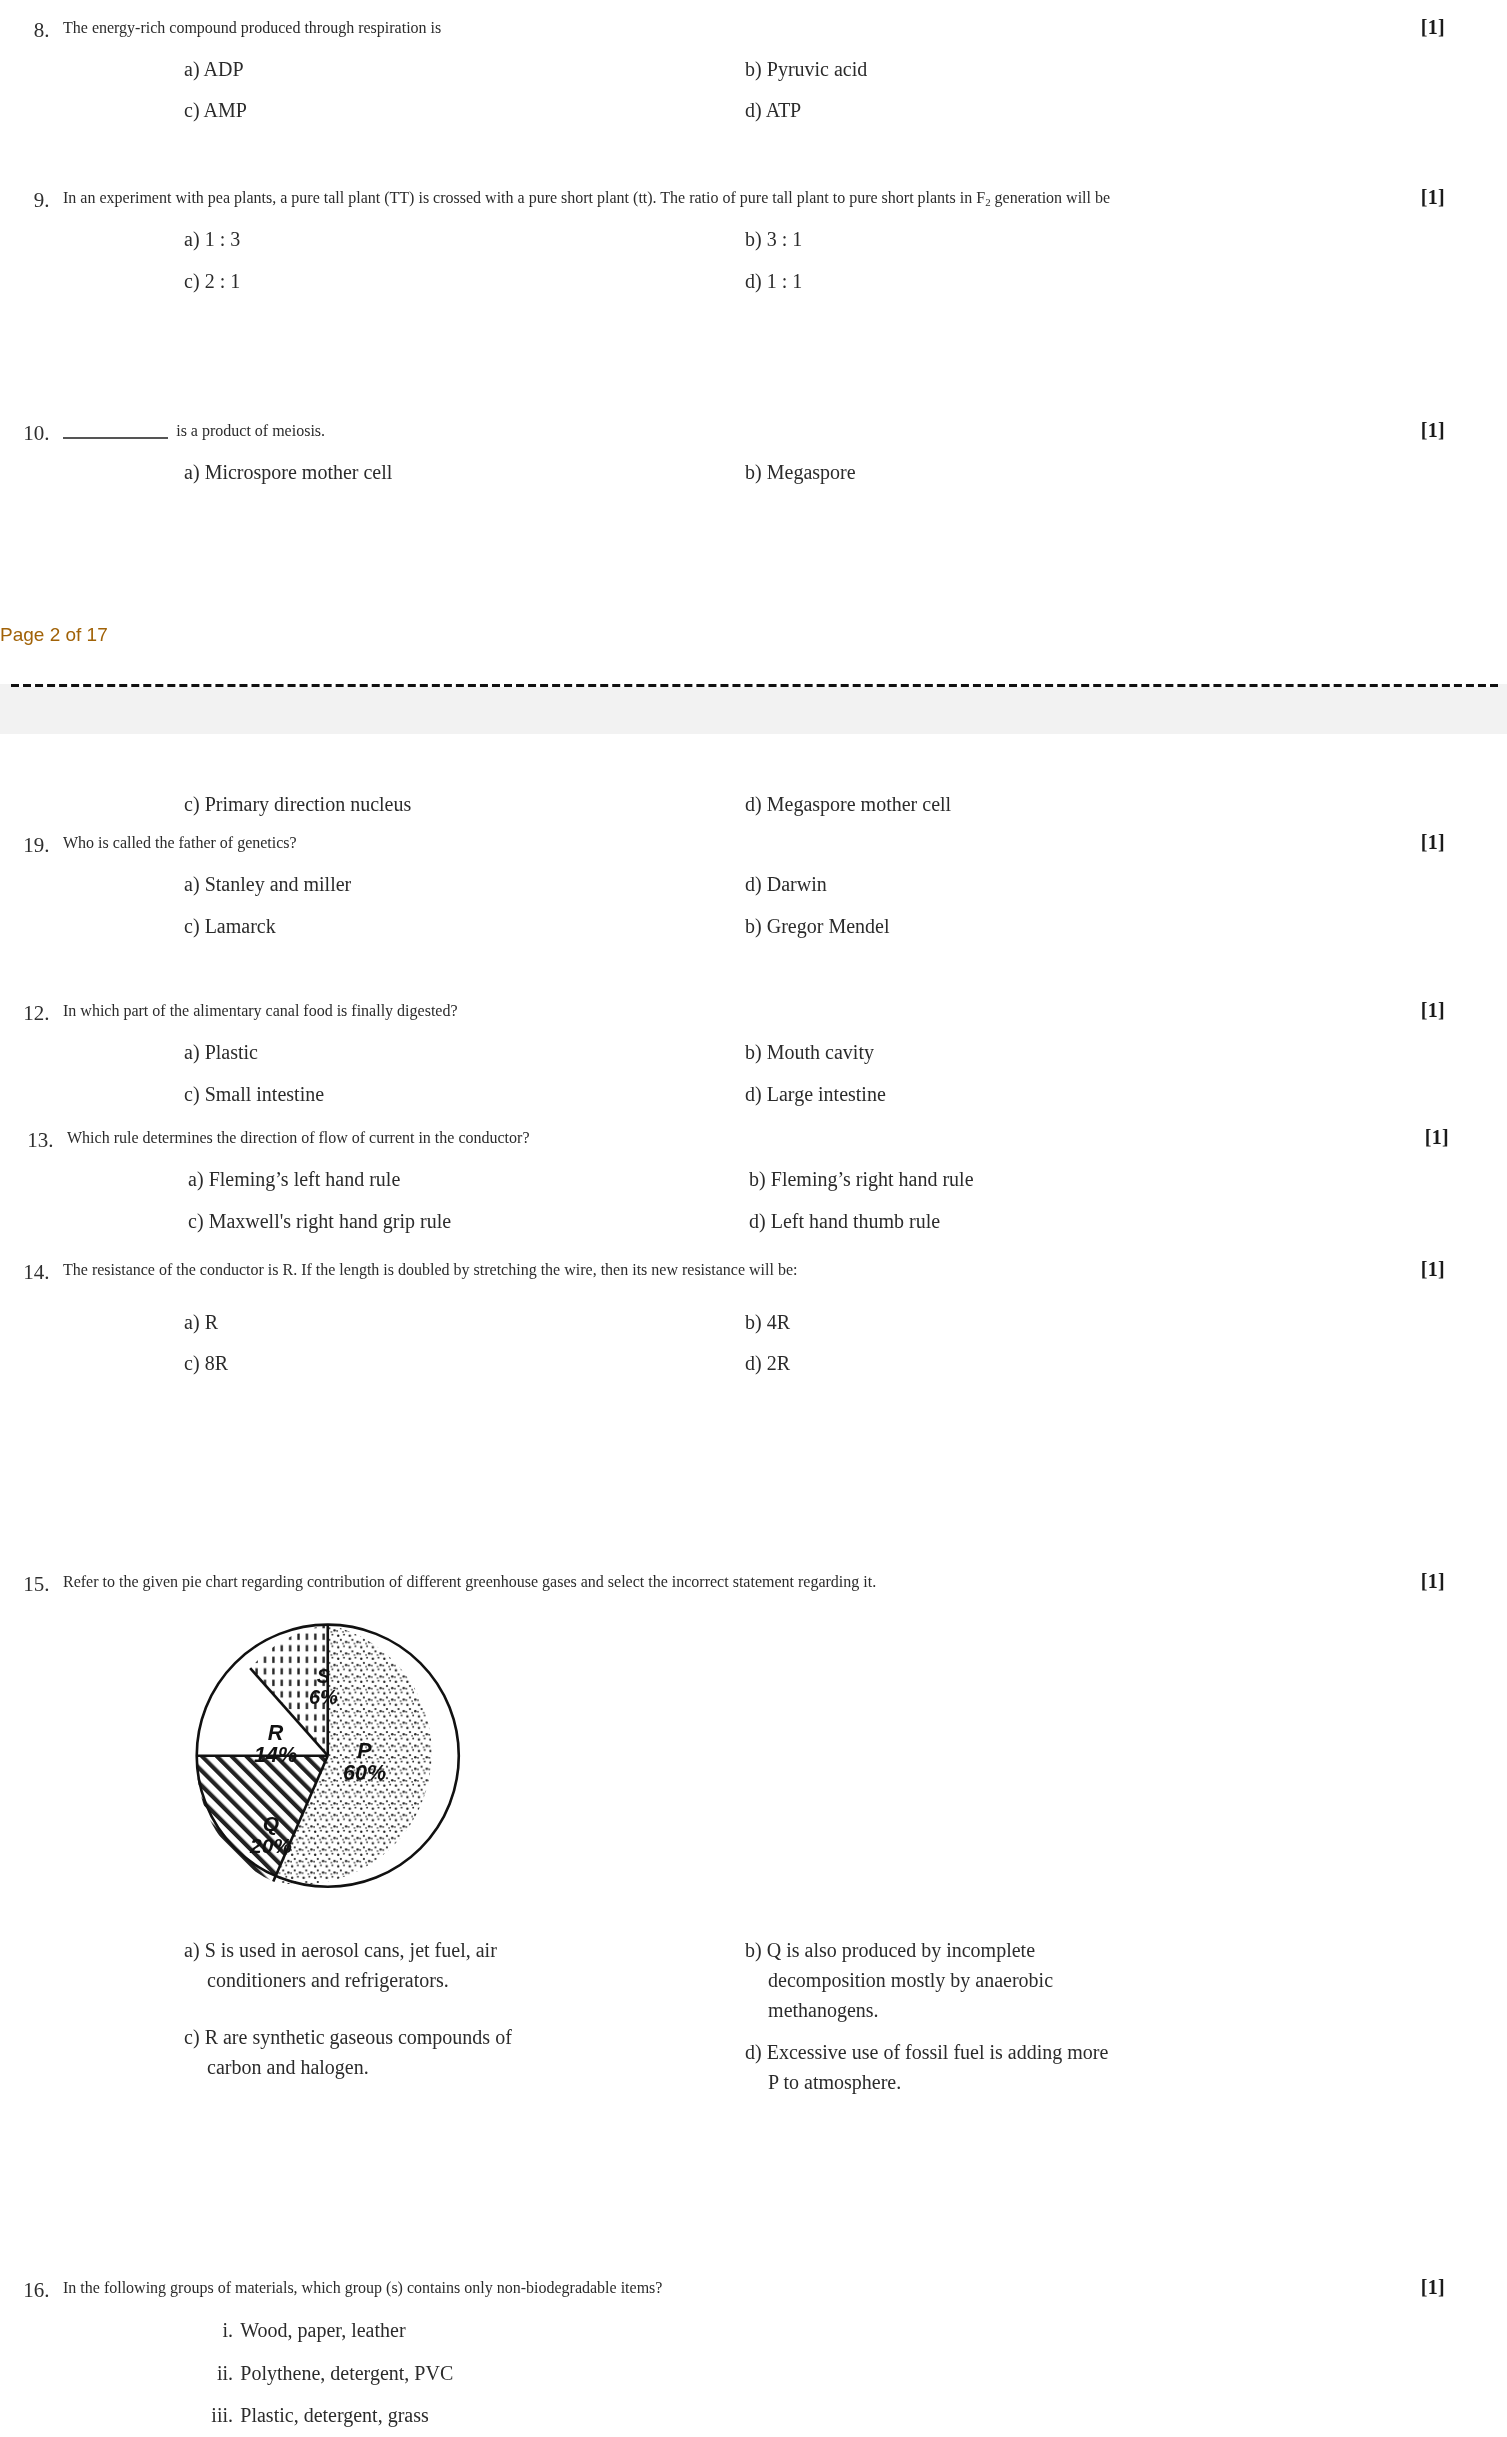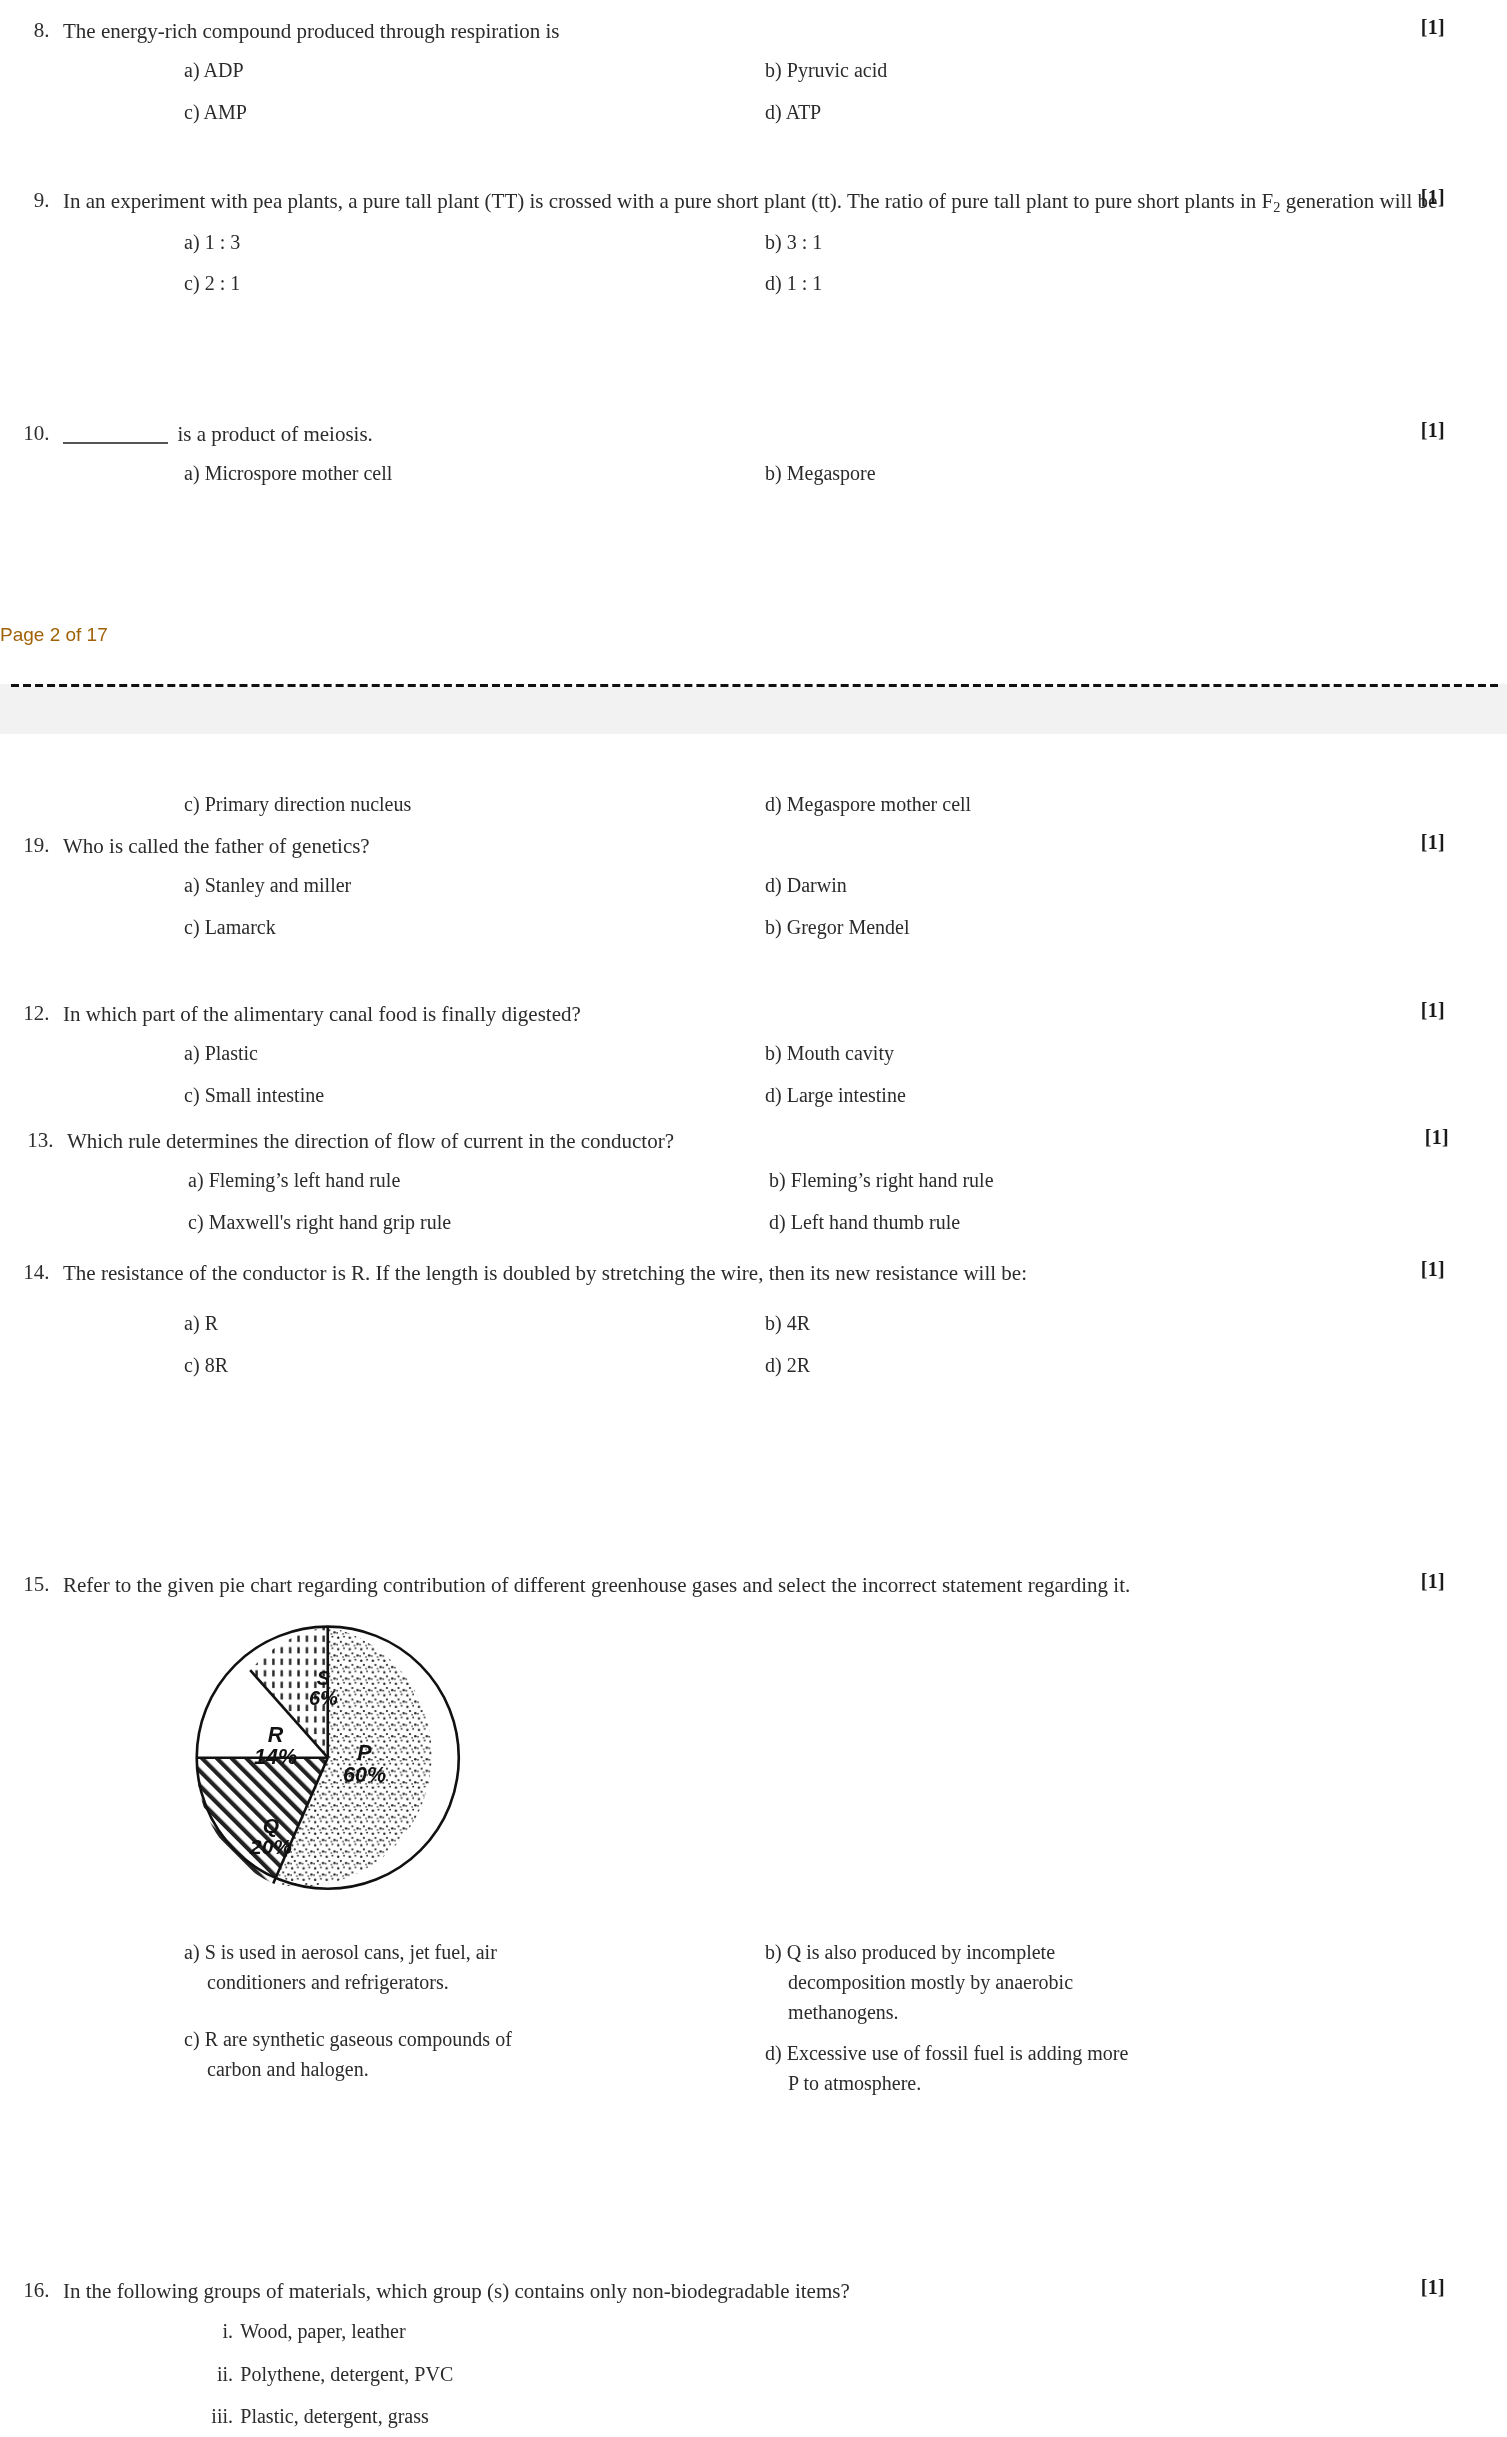--- a/index.html
+++ b/index.html
@@ -34,37 +34,37 @@
   
   .q{ position:relative; }
   .qrow{ display:flex; align-items:flex-start; }
   .qnum{
     width:63px; flex:0 0 63px; text-align:right;
     font-size:21px; color:#2f2f2f; line-height:1.42;
     padding-right:13.6px; box-sizing:border-box;
   }
   .qtext{
     flex:1 1 auto;
-    font-size:21px; color:#2b2b2b; line-height:1.48;
+    font-size:16px; color:#2b2b2b; line-height:1.48;
     text-align:left;
   }
   .marks{
     position:absolute; right:62px; top:0;
     font-size:20px; font-weight:bold; color:#1a1a1a;
     letter-spacing:0.3px;
   }
   .blankline{
     display:inline-block; width:105px;
     border-bottom:2.1px solid #555;
     height:15.7px; vertical-align:-3.1px; margin-right:4.2px;
   }
   sub{ font-size:0.68em; vertical-align:-0.28em; }
 
   
-  .opts{ display:flex; margin-top:8.4px;gap:20px; }
+  .opts{ display:flex; margin-top:8.4px; }
   .optcol{ width:561px; flex:0 0 561px; }
   .optcol.left{ margin-left:181px; }
   .opt{
     font-size:20px; color:#2b2b2b; line-height:1.50;
     margin-bottom:11.5px; padding-left:3.1px;
   }
   .opt .cont{ display:block; padding-left:23px; }
 
   
   .romanlist{ margin-left:194px; margin-top:9.4px; }

